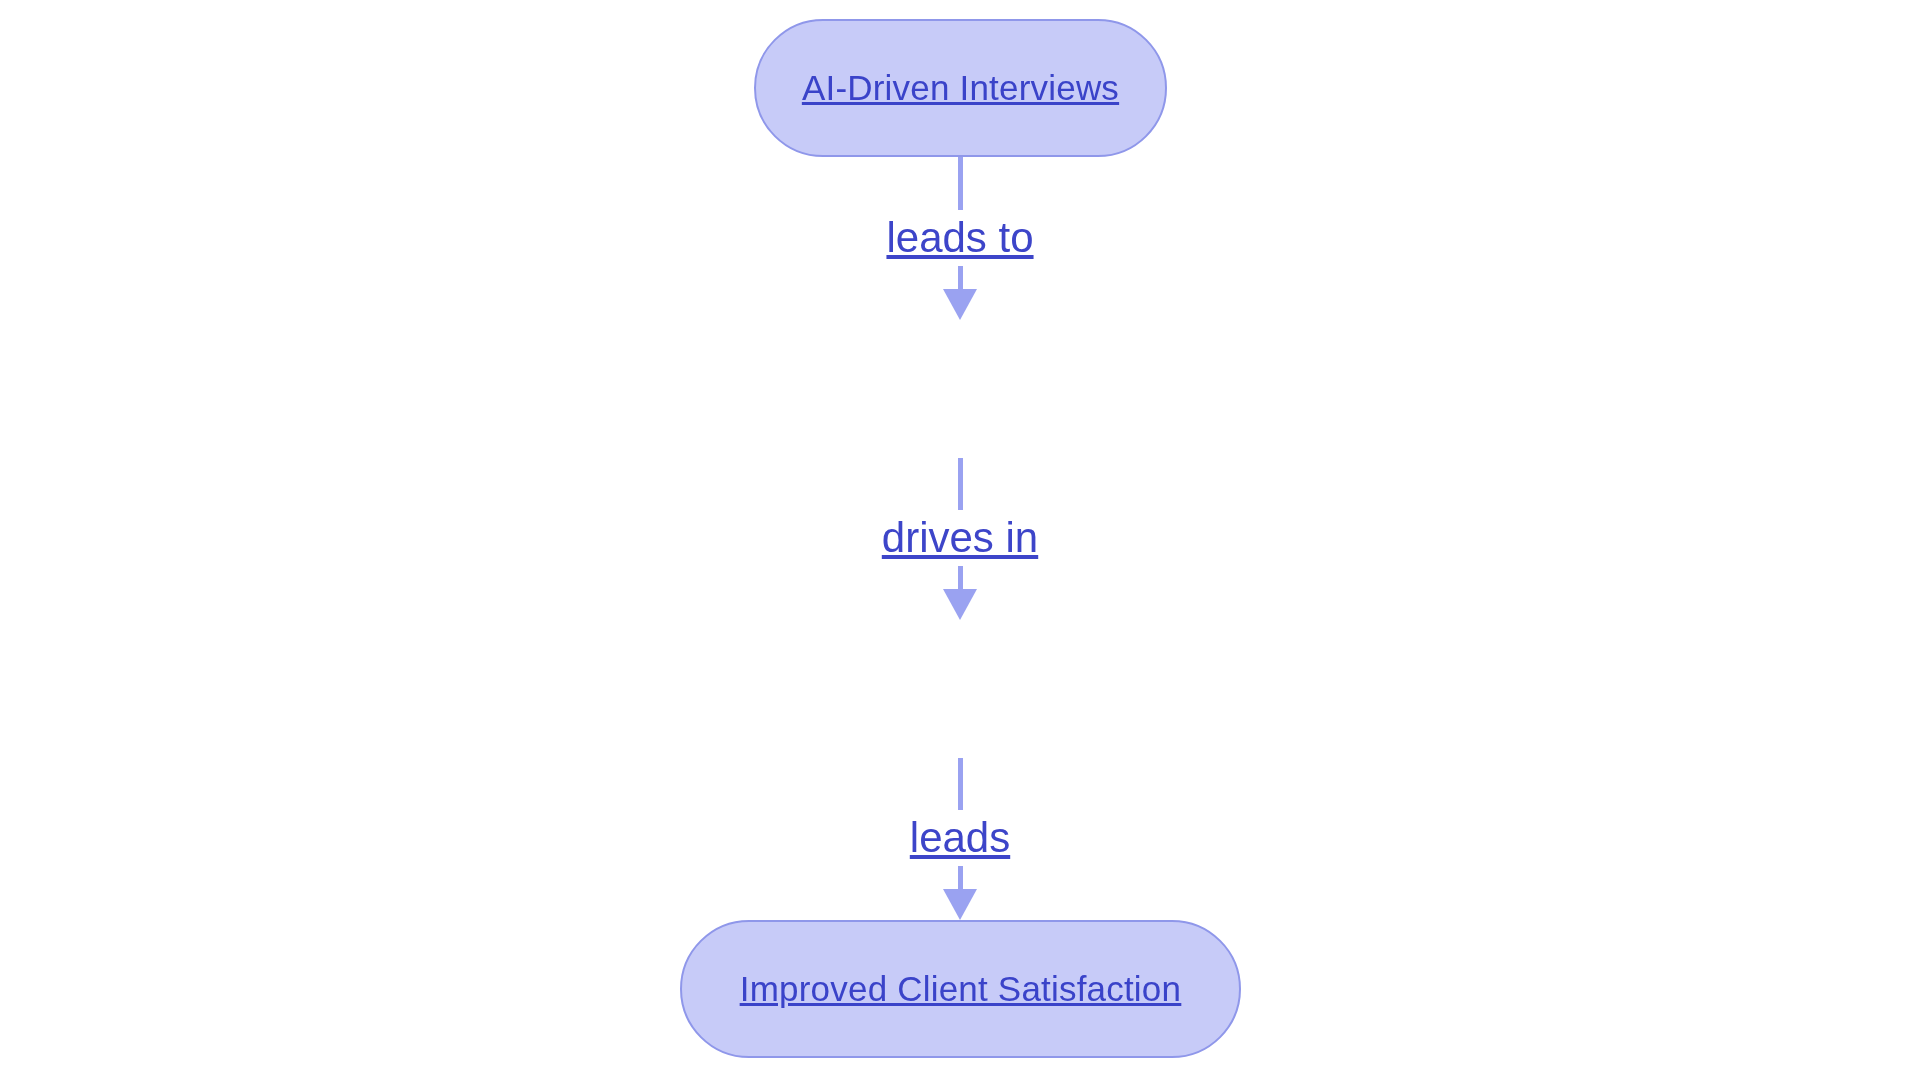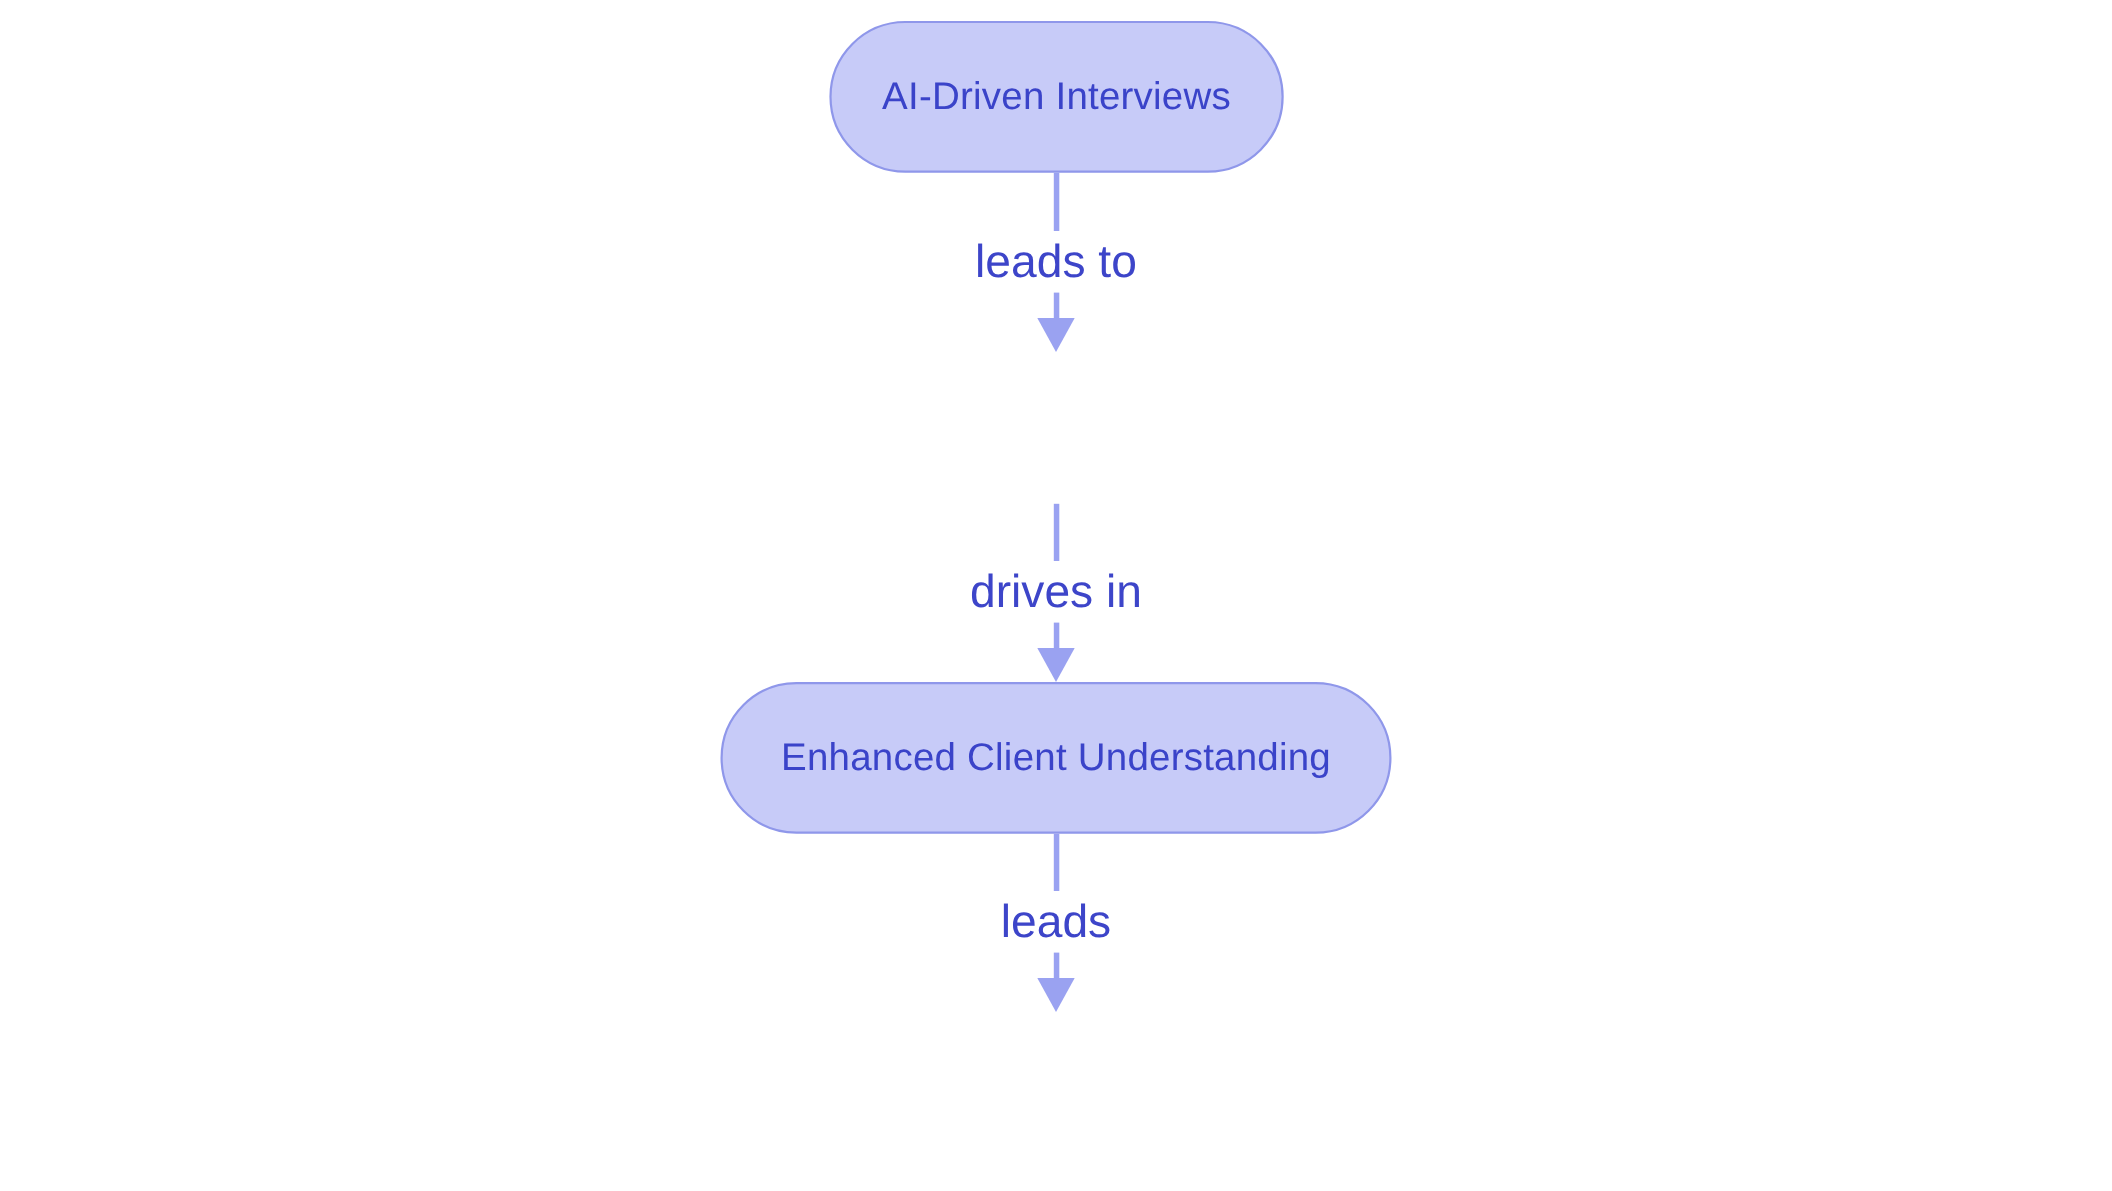--- a/index.html
+++ b/index.html
@@ -3,21 +3,21 @@
 <meta charset="utf-8">
 <style>
   :root {
     --background: #ffffff;
     --node-fill: #c7cbf8;
     --node-border: #8f97ea;
     --node-text: #3a43c9;
     --edge: #9aa2f1;
     --edge-label-text: #3d45c9;
   }
-  * { margin: 0; padding: 0; box-sizing: border-box; }
+  * { margin: 0; padding: 0; box-sizing: border-box; text-decoration: underline; }
   html, body {
     width: 1920px; height: 1083px;
     background: var(--background);
     font-family: "Liberation Sans", sans-serif;
     overflow: hidden;
   }
   .canvas {
     position: relative;
     width: 1920px; height: 1083px;
     background: var(--background);
@@ -88,22 +88,22 @@
 
   <div class="edge-line edge-line-1"></div>
   <div class="edge-arrowhead edge-arrowhead-1"></div>
   <span class="edge-label edge-label-1">leads to</span>
 
 
   <div class="edge-line edge-line-2"></div>
   <div class="edge-arrowhead edge-arrowhead-2"></div>
   <span class="edge-label edge-label-2">drives in</span>
 
-  <div class="node node-3">
-    <span>Enhanced Client Understanding</span>
-  </div>
 
   <div class="edge-line edge-line-3"></div>
   <div class="edge-arrowhead edge-arrowhead-3"></div>
   <span class="edge-label edge-label-3">leads</span>
 
+  <div class="node node-4">
+    <span>Improved Client Satisfaction</span>
+  </div>
 
 </div>
 
 </body></html>

